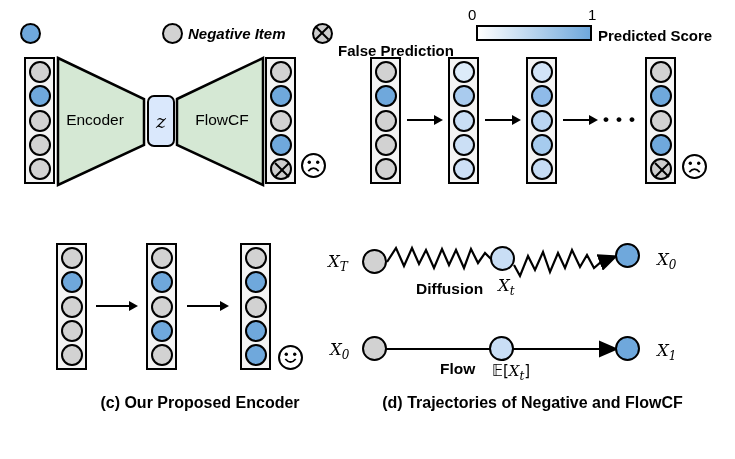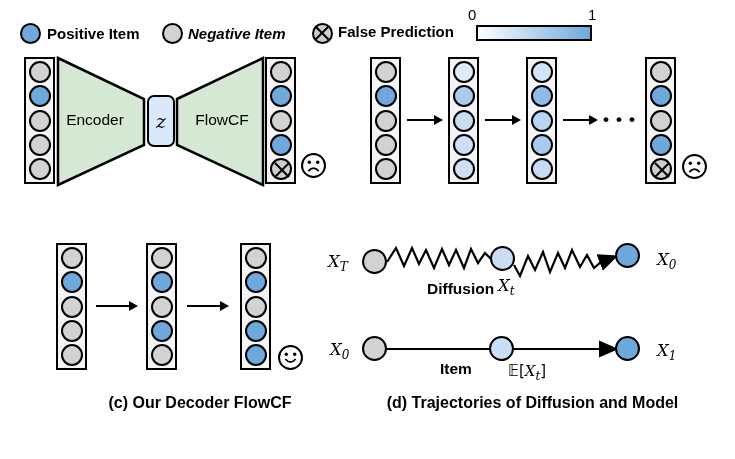--- a/index.html
+++ b/index.html
@@ -37,36 +37,36 @@
   .math sub{font-size:12px;line-height:0;}
   .math .up{font-style:normal;font-family:"DejaVu Sans","DejaVu Serif",serif;}
   .traj-name{position:absolute;font-weight:bold;font-size:15.5px;}
 </style>
 </head>
 <body>
 
 <div class="stage">
 
   <div class="lcircle" style="left: 20px; top: 23px; background: rgb(111, 168, 220);"></div>
-  <div class="legend-label" style="left:47px;top:25px;">Positive Item</div>
 
   <div class="lcircle" style="left: 162px; top: 23px; background: rgb(210, 210, 210);"></div>
   <div class="legend-label" style="left:188px;top:25px;font-style:italic;">Negative Item</div>
 
   <div class="lcircle" style="left: 312px; top: 23px; background: rgb(205, 205, 205);">
     <svg width="16" height="16" style="position:absolute;left:0;top:0;">
       <line x1="1.5" y1="1.5" x2="14.5" y2="14.5" stroke="#000" stroke-width="1.9"></line>
       <line x1="14.5" y1="1.5" x2="1.5" y2="14.5" stroke="#000" stroke-width="1.9"></line>
     </svg>
   </div>
-  <div class="legend-label" style="left:338px;top:23px;">False Prediction</div>
+  <div class="legend-label" style="left:338px;top:42px;">False Prediction</div>
 
   <div class="score-num" style="left:468px;top:6px;">0</div>
   <div class="score-num" style="left:588px;top:6px;">1</div>
   <div class="score-bar" style="left: 476px; top: 25px; background: linear-gradient(to right, rgb(255, 255, 255), rgb(111, 168, 220));"></div>
+  <div class="legend-label" style="left:598px;top:27px;">Predicted Score</div>
 
   <div class="col" style="left:24px;top:57px;">
     <div class="item-circle" style="background: rgb(210, 210, 210);"></div>
     <div class="item-circle" style="background: rgb(111, 168, 220);"></div>
     <div class="item-circle" style="background: rgb(210, 210, 210);"></div>
     <div class="item-circle" style="background: rgb(210, 210, 210);"></div>
     <div class="item-circle" style="background: rgb(210, 210, 210);"></div>
   </div>
 
   <svg class="shape-svg" style="left:56px;top:56px;" width="90" height="131">
@@ -179,21 +179,21 @@
     <div class="item-circle" style="background: rgb(111, 168, 220);"></div>
   </div>
 
   <svg class="face" style="left:277px;top:344px;" viewBox="0 0 27 27">
     <circle cx="13.5" cy="13.5" r="11.5" fill="#fff" stroke="#000" stroke-width="2"></circle>
     <circle cx="9.3" cy="10.3" r="1.7" fill="#000"></circle>
     <circle cx="17.7" cy="10.3" r="1.7" fill="#000"></circle>
     <path d="M 8.3 15 Q 13.5 21 18.7 15" fill="none" stroke="#000" stroke-width="1.8"></path>
   </svg>
 
-  <div class="caption" style="left:50px;top:394px;width:300px;">(c) Our Decoder FlowCF</div>
+  <div class="caption" style="left:50px;top:394px;width:300px;">(c) Our Proposed Encoder</div>
 
   <svg class="shape-svg" style="left:330px;top:235px;" width="405" height="155" viewBox="0 0 405 155">
     <defs>
       <marker id="arrowhead" markerWidth="9" markerHeight="8" refX="7" refY="4" orient="auto">
         <polygon points="0,0 9,4 0,8" fill="#000"></polygon>
       </marker>
     </defs>
 
     <polyline points="57,27 66,13 74,31 82,13 89,29 96,15 104,33 112,14 119,30 126,15 134,33 141,14 148,28 155,18 161,24" fill="none" stroke="#000" stroke-width="2.2" stroke-linejoin="miter"></polyline>
 
@@ -207,31 +207,31 @@
   </span>
   <div class="pd-circle" style="left: 362px; top: 249px; background: rgb(210, 210, 210);"></div>
   <div class="pd-circle" style="left: 490px; top: 246px; background: rgb(201, 222, 245);"></div>
   <span class="math" style="left:498px;top:276px;">
     <span>X</span><sub>t</sub>
   </span>
   <div class="pd-circle" style="left: 615px; top: 243px; background: rgb(111, 168, 220);"></div>
   <span class="math" style="left:657px;top:250px;">
     <span>X</span><sub>0</sub>
   </span>
-  <div class="traj-name" style="left:427px;top:280px;text-align:center;">Diffusion</div>
+  <div class="traj-name" style="left:416px;top:280px;text-align:center;">Diffusion</div>
 
   <span class="math" style="left:330px;top:340px;">
     <span>X</span><sub>0</sub>
   </span>
   <div class="pd-circle" style="left: 362px; top: 336px; background: rgb(210, 210, 210);"></div>
   <div class="pd-circle" style="left: 489px; top: 336px; background: rgb(201, 222, 245);"></div>
   <div class="pd-circle" style="left: 615px; top: 336px; background: rgb(111, 168, 220);"></div>
-  <div class="traj-name" style="left:440px;top:360px;">Item</div>
-  <span class="math" style="left:508px;top:362px;font-size:15px;">
+  <div class="traj-name" style="left:440px;top:360px;">Flow</div>
+  <span class="math" style="left:492px;top:362px;font-size:15px;">
     <span class="up">𝔼[</span><span>X</span><sub>t</sub><span class="up">]</span>
   </span>
   <span class="math" style="left:657px;top:341px;">
     <span>X</span><sub>1</sub>
   </span>
 
-  <div class="caption" style="left:360px;top:394px;width:345px;">(d) Trajectories of Diffusion and Model</div>
+  <div class="caption" style="left:360px;top:394px;width:345px;">(d) Trajectories of Negative and FlowCF</div>
 
 </div>
 
 </body></html>

